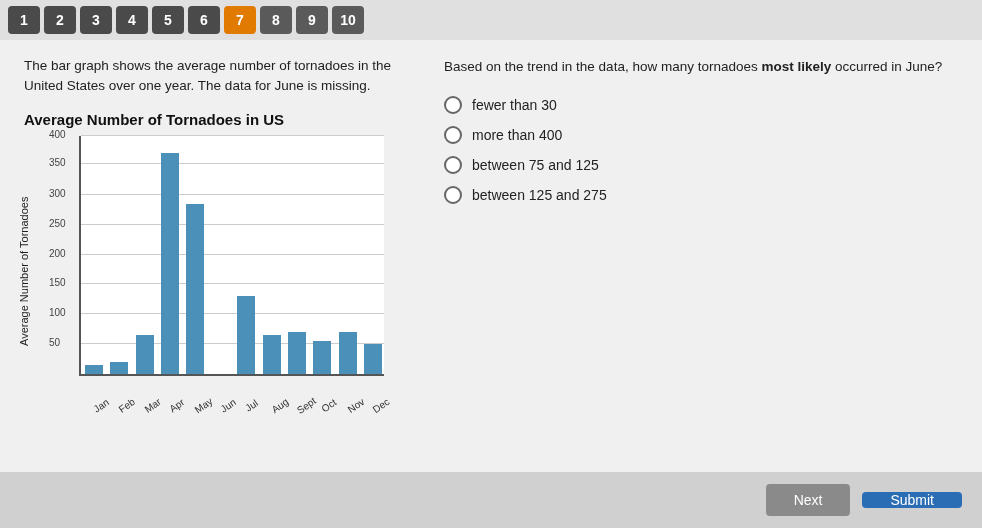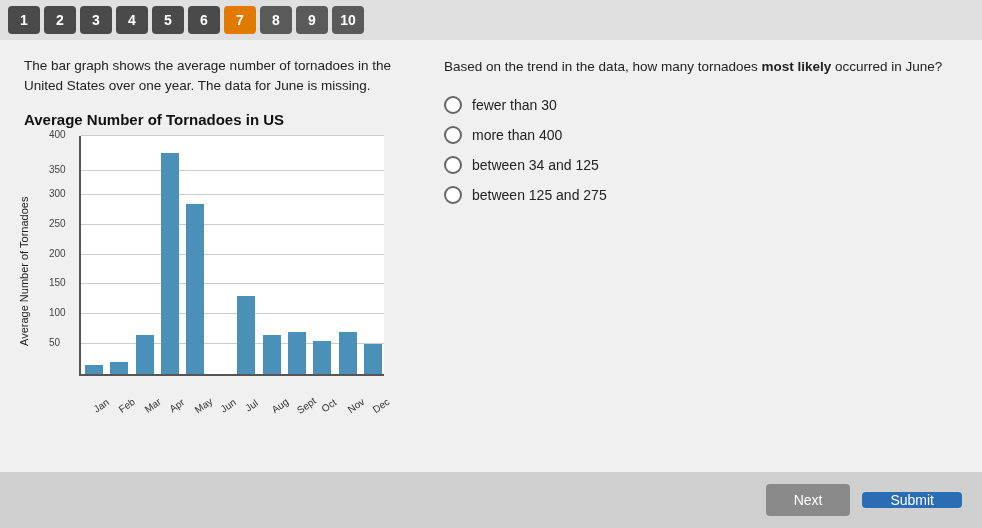--- a/index.html
+++ b/index.html
@@ -222,21 +222,21 @@
           </div>
           <div class="y-tick" style="bottom: 119px;">
             <span>200</span>
           </div>
           <div class="y-tick" style="bottom: 148.75px;">
             <span>250</span>
           </div>
           <div class="y-tick" style="bottom: 178.5px; margin-top: 27px;">
             <span>300</span>
           </div>
-          <div class="y-tick" style="bottom: 203px;">
+          <div class="y-tick" style="bottom: 210px;">
             <span>350</span>
           </div>
           <div class="y-tick" style="bottom: 238px;">
             <span>400</span>
           </div>
           <div class="bar" style="height: 8.925px; left: 3.70833px;"></div>
           <div class="x-label" style="left: 8.70833px;">Jan</div>
           <div class="bar" style="height: 11.9px; left: 29.125px;"></div>
           <div class="x-label" style="left: 34.125px;">Feb</div>
           <div class="bar" style="height: 38.675px; left: 54.5417px;"></div>
@@ -268,21 +268,21 @@
         <div class="option-row">
           <div class="radio-circle"></div>
           <span class="option-label">fewer than 30</span>
         </div>
         <div class="option-row">
           <div class="radio-circle"></div>
           <span class="option-label">more than 400</span>
         </div>
         <div class="option-row">
           <div class="radio-circle"></div>
-          <span class="option-label">between 34 and 125</span>
+          <span class="option-label">between 75 and 125</span>
         </div>
         <div class="option-row">
           <div class="radio-circle"></div>
           <span class="option-label">between 125 and 275</span>
         </div>
       </div>
   </div>
 </div>
 
 <div class="bottom-bar">

